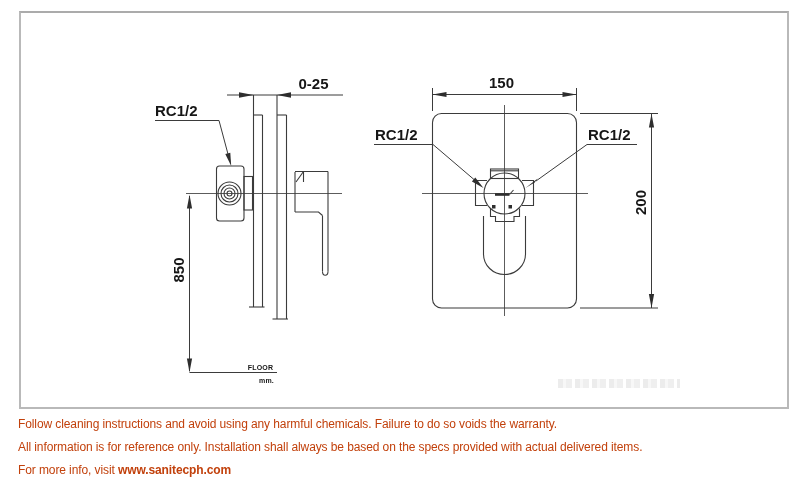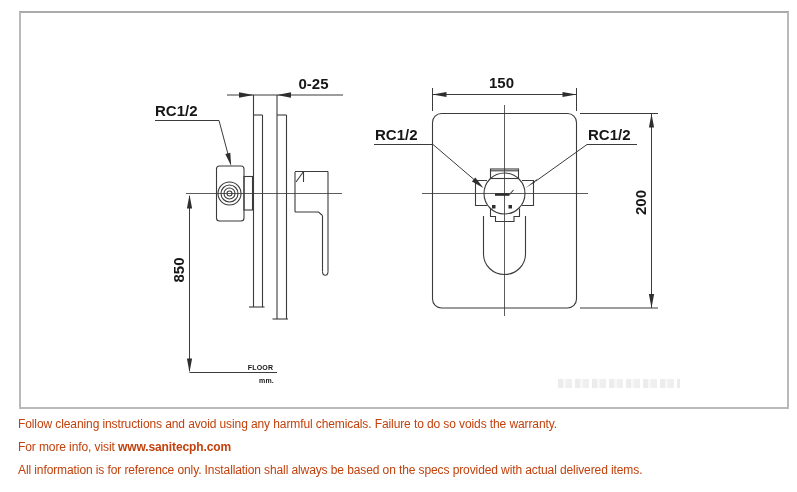--- a/index.html
+++ b/index.html
@@ -147,17 +147,17 @@
           <polygon class="arr" points="525.5,188 534.6,182.6 537.6,178.4"></polygon>
         </g>
       </g>
     </svg>
 
     <div class="watermark"></div>
   </div>
 
   <div class="footer">
     <p>Follow cleaning instructions and avoid using any harmful chemicals. Failure to do so voids the warranty.</p>
+    <p>All information is for reference only. Installation shall always be based on the specs provided with actual delivered items.</p>
     <p><span>For more info, visit </span><b>www.sanitecph.com</b></p>
-    <p>All information is for reference only. Installation shall always be based on the specs provided with actual delivered items.</p>
   </div>
 
 </div>
 
 </body></html>

